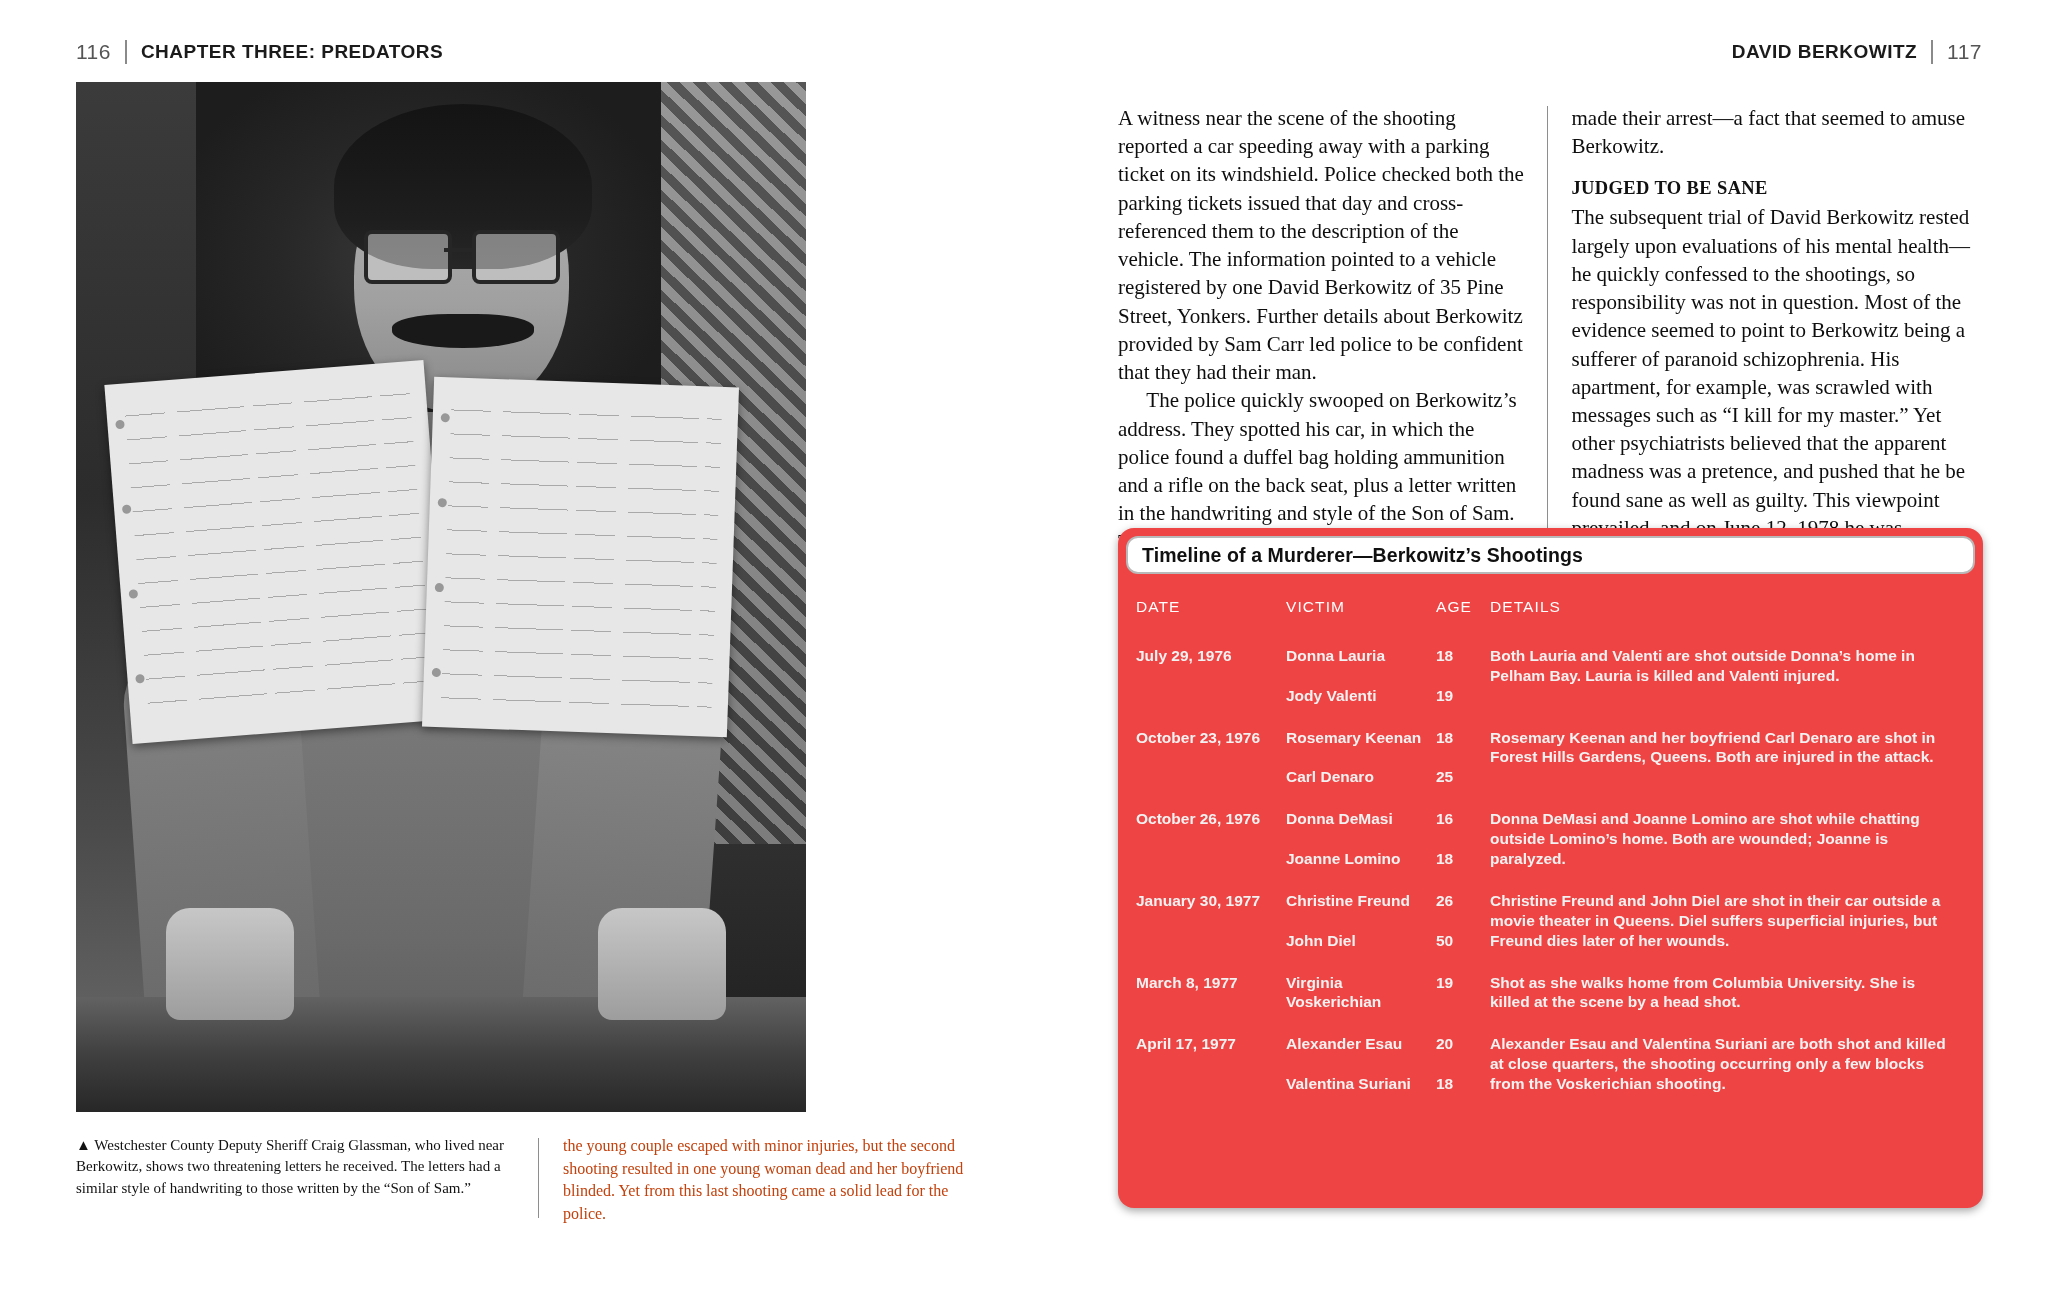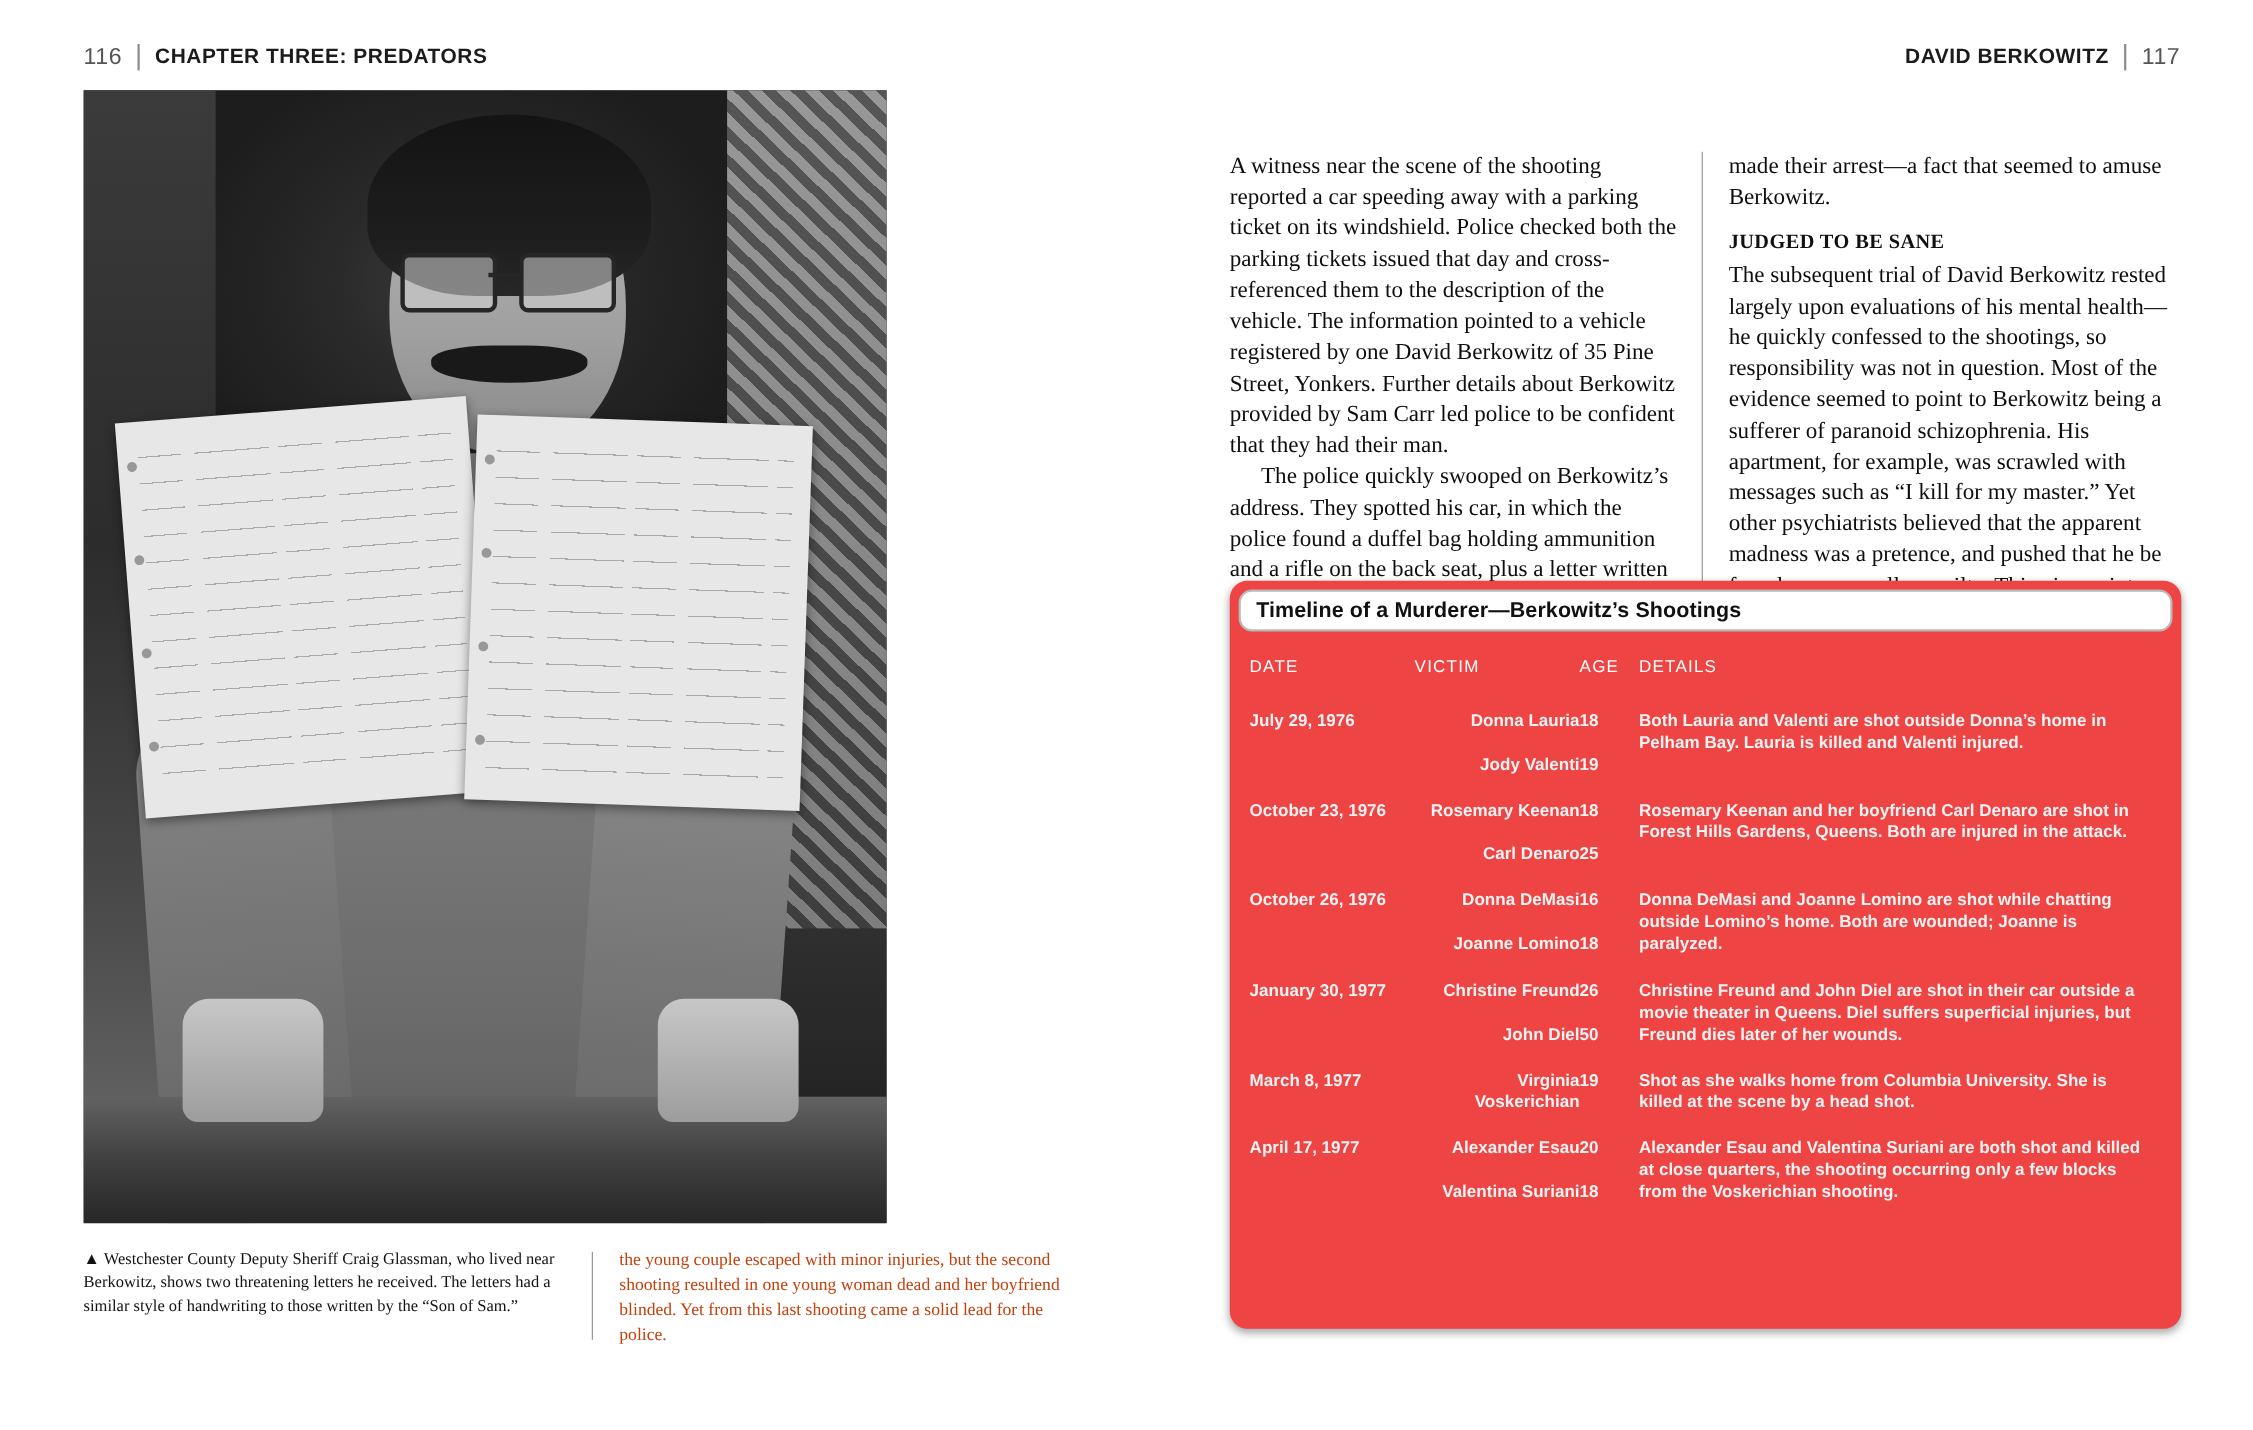--- a/index.html
+++ b/index.html
@@ -201,21 +201,20 @@
   }
 
   
   .cols {
     position: absolute;
     left: 1118px;
     top: 104px;
     width: 860px;
     display: flex;
     gap: 0;
-    margin-top: 32px;
   }
   .col {
     width: 418px;
     font-size: 21px;
     line-height: 1.345;
     color: #0e0e0e;
     text-align: left;
   }
   .col.left  { padding-right: 22px; }
   .col.right { padding-left: 24px; }
@@ -285,21 +284,21 @@
   .tbl td {
     font-size: 15.5px;
     font-weight: bold;
     vertical-align: top;
     line-height: 1.28;
     padding: 0;
     color: #f2f2f2;
   }
   .tbl tr.row > td { padding-top: 22px; }
   .c-date { width: 150px; padding-left: 12px !important; }
-  .c-vic  { width: 150px; text-align: right; }
+  .c-vic  { width: 150px; }
   .c-age  { width: 54px; }
   .c-det  { padding-right: 26px !important; }
   .stack div { margin-bottom: 20px; }
   .stack div:last-child { margin-bottom: 0; }
   .det { }
 </style>
 </head>
 <body>
 
 <div class="runhead runhead-left">

